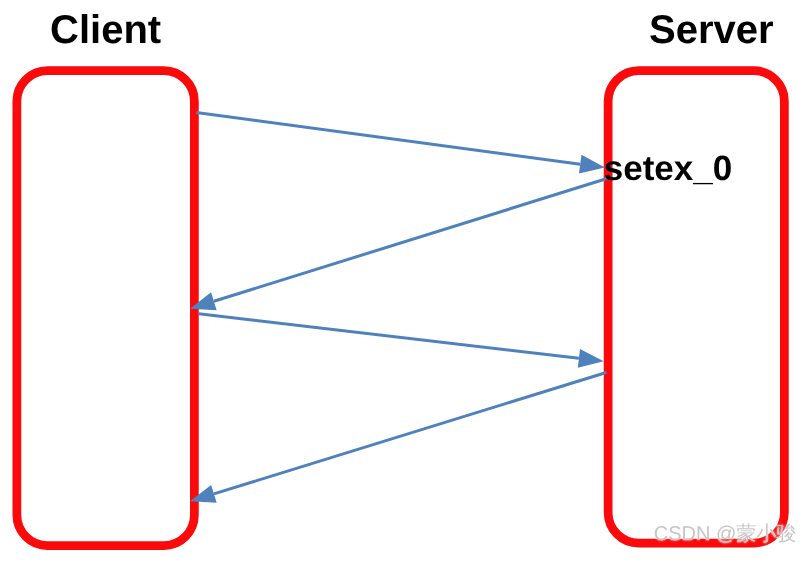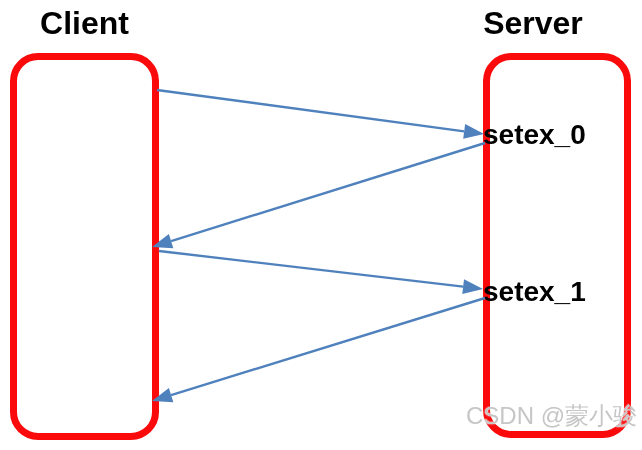--- a/index.html
+++ b/index.html
@@ -19,21 +19,21 @@
     position: absolute;
     top: 4px;
     font-size: 32px;
     font-weight: 600;
     line-height: 38px;
     text-align: center;
     color: var(--title-text, #000);
     letter-spacing: 0px;
   }
   .client-title { left: 10px; width: 149px; }
-  .server-title { left: 459px; width: 148px; }
+  .server-title { left: 495px; width: 148px; }
   .box {
     position: absolute;
     box-sizing: border-box;
     border: 7px solid var(--box-border, #fa0909);
     border-radius: 28px;
     background: transparent;
   }
   .client-box { left: 10px; top: 53px; width: 149px; height: 387px; }
   .server-box { left: 483px; top: 53px; width: 148px; height: 385px; }
   .server-entry {
@@ -50,22 +50,22 @@
   .arrow-layer {
     position: absolute;
     left: 0; top: 0;
     width: 642px;
     height: 450px;
     pointer-events: none;
   }
   .watermark {
     position: absolute;
     right: 5px;
-    top: 405px;
-    font-size: 24px;
+    top: 417px;
+    font-size: 16px;
     line-height: 22px;
     color: var(--watermark-text, #c6c6c6);
     text-shadow: 0 0 2px rgba(255,255,255,0.9), 0 0 1px rgba(255,255,255,0.9);
     z-index: 5;
     white-space: nowrap;
   }
 </style>
 </head>
 <body>
 
@@ -74,21 +74,20 @@
   <div class="lifeline-title client-title">Client</div>
 
   <div class="lifeline-title server-title">Server</div>
 
   <div class="box client-box"></div>
 
   <div class="box server-box"></div>
 
   <div class="server-entry entry-0">setex_0</div>
 
-  <div class="server-entry entry-1">setex_1</div>
 
   <svg class="arrow-layer" width="642" height="450" viewBox="0 0 642 450" xmlns="http://www.w3.org/2000/svg">
       <g>
         <line x1="157" y1="90" x2="464.17863267397945" y2="131.33290470230915" stroke="#4f81bd" stroke-width="2.4"></line>
         <polygon points="484,134 463.17847193734536,138.76591744956687 465.17879341061354,123.89989195505144" fill="#4f81bd"></polygon>
       </g>
       <g>
         <line x1="485" y1="143" x2="171.09061937390646" y2="241.03776451986104" stroke="#4f81bd" stroke-width="2.4"></line>
         <polygon points="152,247 168.85478106885435,233.87878225464613 173.32645767895858,248.19674678507596" fill="#4f81bd"></polygon>
       </g>

